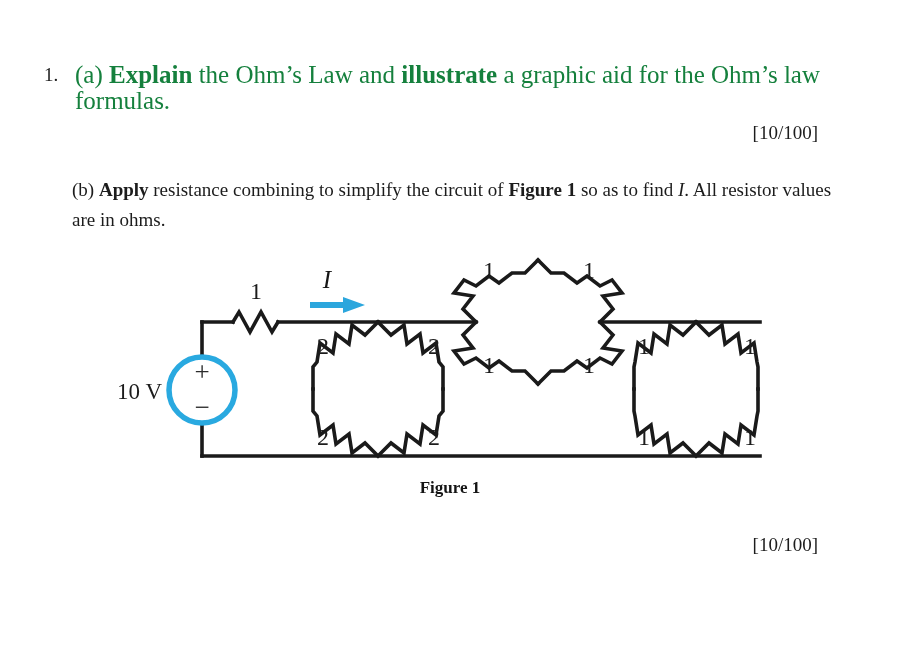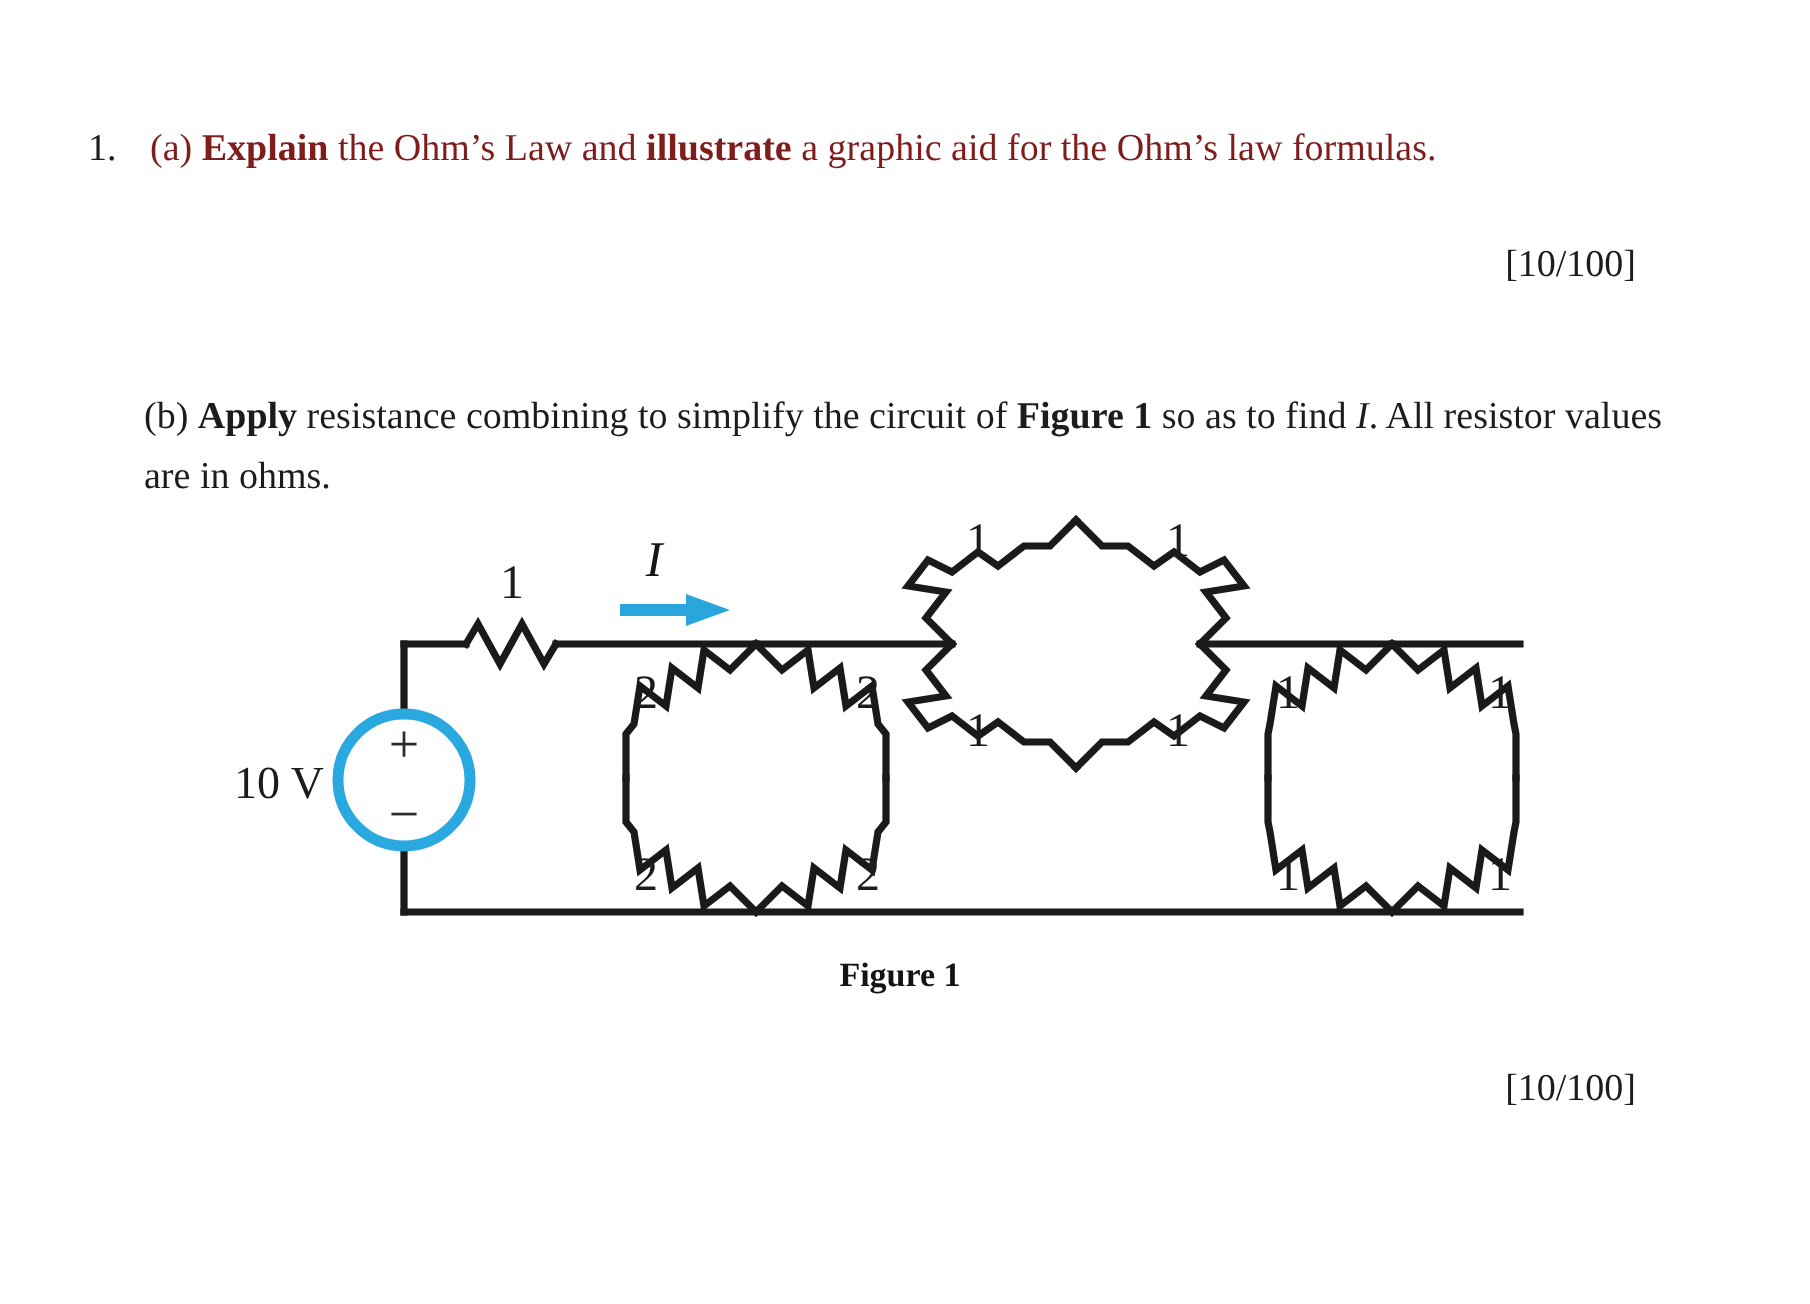--- a/index.html
+++ b/index.html
@@ -27,37 +27,37 @@
     top: 62px;
     font-size: 19px;
     line-height: 26px;
     color: #1c1c1c;
   }
   .para-a {
     position: absolute;
     left: 75px;
     top: 62px;
     width: 760px;
-    font-size: 19px;
+    font-size: 25px;
     line-height: 26px;
-    color: #7f1d1d;
+    color: #15803d;
   }
   .marks-a {
     position: absolute;
     left: 0;
     top: 122px;
     width: 818px;
     text-align: right;
     font-size: 19px;
     color: #1c1c1c;
   }
   .para-b {
     position: absolute;
     left: 72px;
-    top: 194px;
+    top: 175px;
     width: 760px;
     font-size: 19px;
     line-height: 30px;
     color: #1c1c1c;
   }
   .marks-b {
     position: absolute;
     left: 0;
     top: 534px;
     width: 818px;

